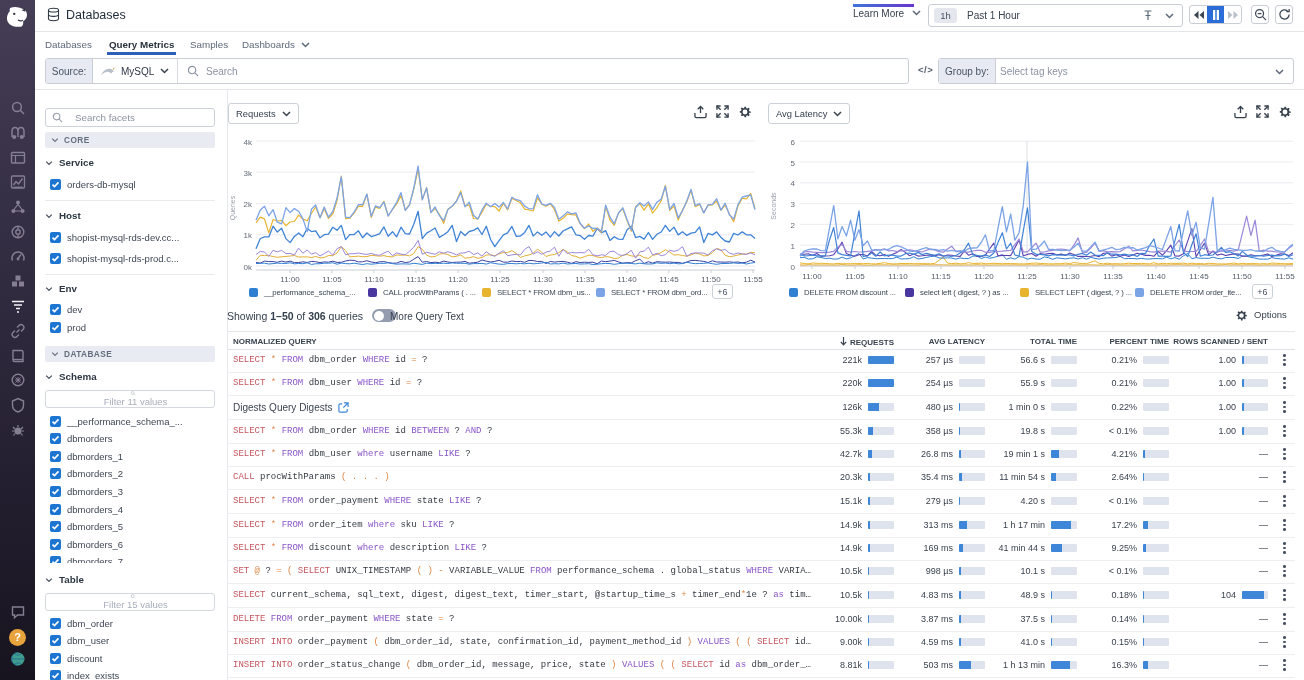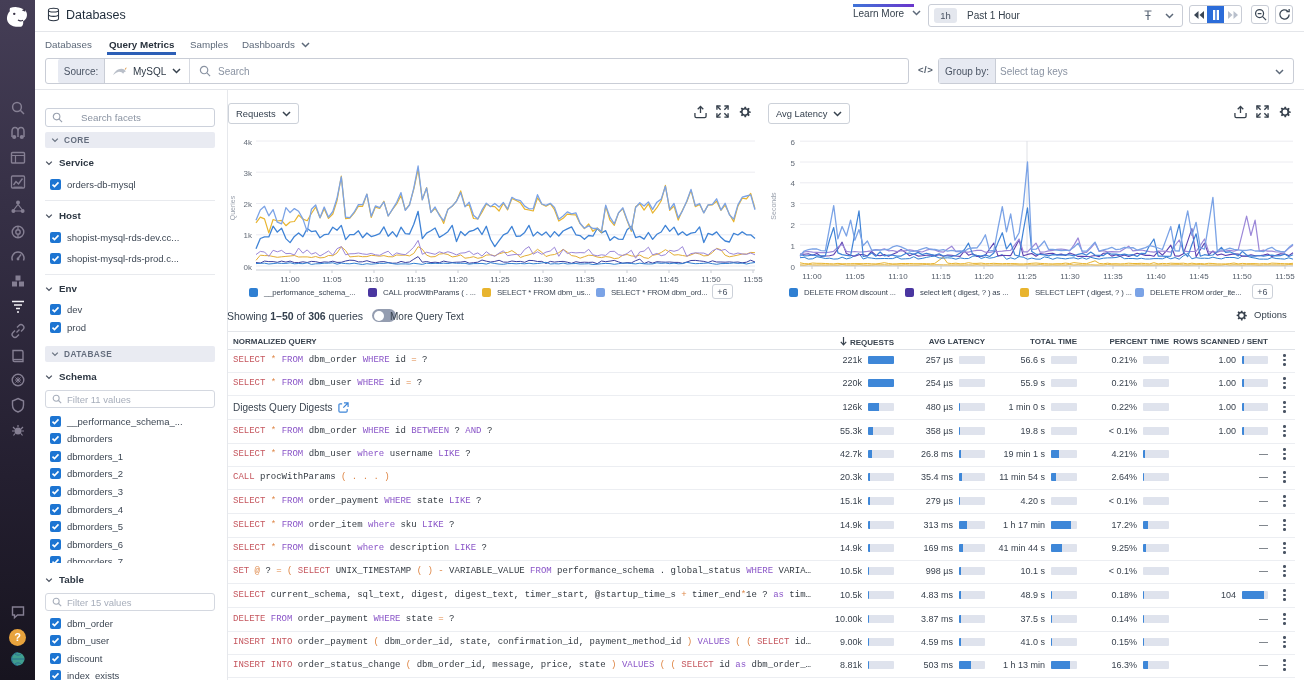--- a/index.html
+++ b/index.html
@@ -41,49 +41,49 @@
 .tab { position:absolute; top:7px; font-size:9.8px; color:#5d6979; }
 .tab.on { color:#29323d; font-weight:bold; }
 .tab .ul { position:absolute; left:-2px; right:-2px; bottom:-5px; height:3px; background:#2c5fb7; }
 
 #filterrow { position:absolute; left:35px; top:57px; width:1269px; height:33px; background:#fff;
   border-bottom:1px solid #e4e6ea; }
 #srcgroup { position:absolute; left:10px; top:1px; width:864px; height:26px;
   border:1px solid #c9cdd6; border-radius:3px; display:flex; background:#fff; }
 #srcgroup .slab { width:47px; background:#e7eaf2; border-right:1px solid #c9cdd6;
   font-size:10px; color:#4a5464; display:flex; align-items:center; justify-content:center;
-  border-radius:2px 0 0 2px;margin-left:12px; }
+  border-radius:2px 0 0 2px; }
 #srcgroup .sval { width:85px; border-right:1px solid #d7dae1; display:flex; align-items:center;
   font-size:10px; color:#2e3946; padding-left:7px; }
 #srcgroup .search { flex:1; display:flex; align-items:center; padding-left:9px; font-size:10px; color:#8a93a2; }
 #codebtn { position:absolute; left:883px; top:7px; font-size:9.5px; color:#55606e; font-weight:bold; letter-spacing:0.5px; }
 #grpgroup { position:absolute; left:903px; top:1px; width:356px; height:26px;
   border:1px solid #c9cdd6; border-radius:3px; display:flex; background:#fff; }
 #grpgroup .slab { width:57px; background:#e7eaf2; border-right:1px solid #c9cdd6; font-size:10px;
   color:#4a5464; display:flex; align-items:center; justify-content:center; }
 #grpgroup .ph { flex:1; display:flex; align-items:center; padding-left:4px; font-size:10px; color:#8a93a2; }
 #grpgroup svg { position:absolute; right:9px; top:10px; }
 
 #facets { position:absolute; left:35px; top:90px; width:193px; height:590px; background:#fff;
   border-right:1px solid #e6e8ec; }
 .fsearch { position:absolute; left:10px; width:170px; height:19px; border:1px solid #ccd1db;
   border-radius:3px; display:flex; align-items:center; padding-left:6px; color:#8a93a2; font-size:9.8px; }
-.fsearch span { margin-left:18px; }
+.fsearch span { margin-left:12px; }
 .fgroup { position:absolute; left:10px; width:170px; height:16px; background:#e9ebf2; border-radius:2px;
   font-size:8.3px; font-weight:bold; color:#646d7d; letter-spacing:0.4px; display:flex; align-items:center; }
 .fgroup .chev { margin:0 5px 0 6px; }
 .fhead { position:absolute; left:10px; font-size:9.8px; font-weight:bold; color:#2d3743;
   display:flex; align-items:center; }
 .fhead .chev { margin-right:6px; }
 .frow { position:absolute; left:15px; height:13px; display:flex; align-items:center; }
 .frow .cb { width:11px; height:11px; margin-right:6px; display:inline-flex; }
 .frow .flab { font-size:9.5px; color:#3d4754; white-space:nowrap; }
 .fdiv { position:absolute; left:10px; width:170px; height:1px; background:#e8eaee; }
 .ffilter { position:absolute; left:10px; width:170px; height:18px; border:1px solid #d4d8e0;
-  border-radius:3px; display:flex; align-items:center; padding-left:6px; color:#a7aebb; font-size:9.5px; }
+  border-radius:3px; display:flex; align-items:center; padding-left:6px; color:#a7aebb; font-size:9.5px;flex-direction:column; }
 .ffilter span { margin-left:5px; }
 .fmask { position:absolute; left:0; top:563px; width:190px; height:7px; background:#fff; }
 
 .chartbtn { position:absolute; top:103px; height:21px; border:1px solid #ccd1d9; border-radius:3px;
   background:#fff; font-size:9.4px; color:#333f4d; display:flex; align-items:center; padding:0 7px; }
 .chartbtn svg { margin-left:6px; }
 .cicons { position:absolute; top:105px; display:flex; gap:9px; }
 .ax { font-size:8px; fill:#646c78; font-family:"Liberation Sans",sans-serif; }
 .ax2 { font-size:8px; fill:#555e6a; font-family:"Liberation Sans",sans-serif; }
 .ax3 { font-size:7px; fill:#9aa1ad; font-family:"Liberation Sans",sans-serif; }

